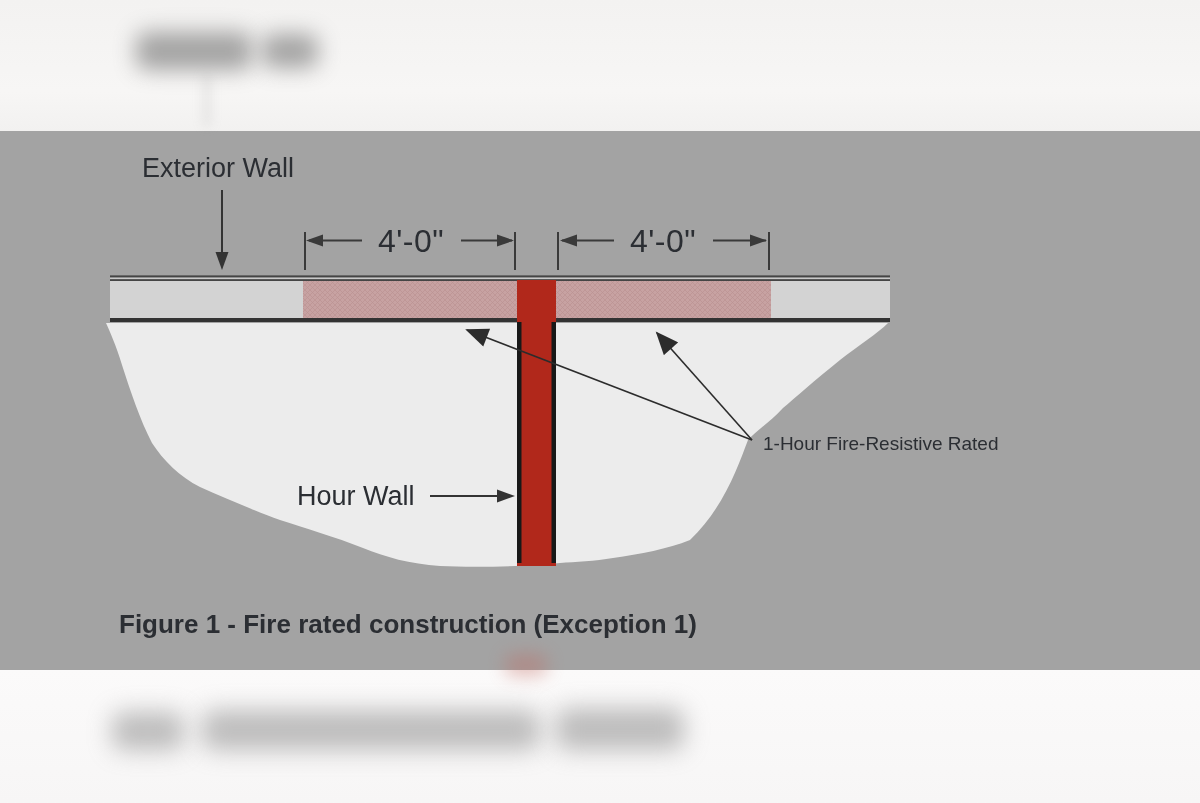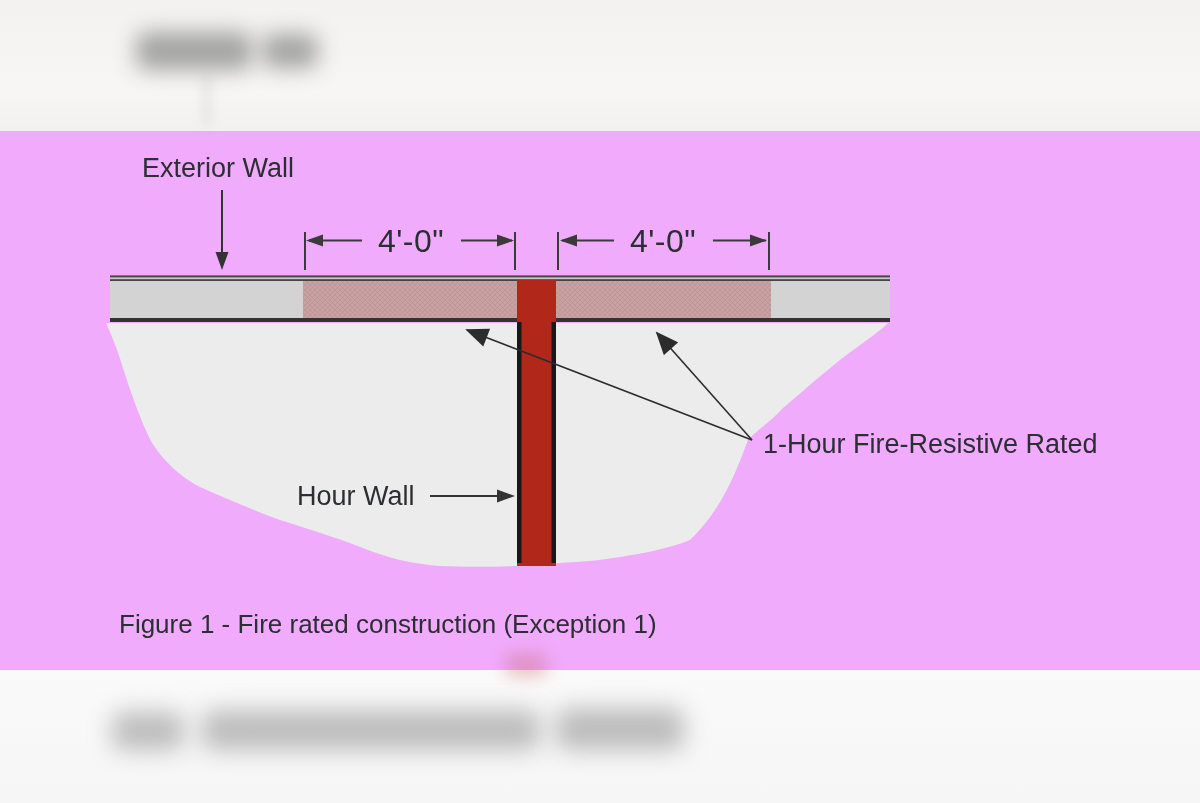--- a/index.html
+++ b/index.html
@@ -3,21 +3,21 @@
 <meta charset="utf-8">
 <style>
   html,body{margin:0;padding:0;}
   body{
     width:1200px;height:803px;
     font-family:"Liberation Sans", sans-serif;
     background:#ffffff;
   }
   #stage{
     position:relative;width:1200px;height:803px;
-    background:#f0abfc;overflow:hidden;
+    background:#a3a3a3;overflow:hidden;
   }
   .band-top{
     position:absolute;left:0;top:0;width:1200px;height:131px;
     background:linear-gradient(180deg,#f3f2f1 0%,#f7f6f5 70%,#f2f1f0 100%);
   }
   .band-bottom{
     position:absolute;left:0;top:670px;width:1200px;height:133px;
     background:linear-gradient(180deg,#fbfafa 0%,#f7f6f6 100%);
   }
   .blur-blob{
@@ -33,23 +33,23 @@
   }
   svg.diagram{position:absolute;left:0;top:0;}
   .lbl{
     position:absolute;color:#2b2e33;white-space:nowrap;
     font-family:"Liberation Sans", sans-serif;
   }
   .lbl-plain{font-size:27px;}
   .lbl-dim{
     font-size:32px;letter-spacing:.5px;width:120px;text-align:center;
   }
-  .lbl-annotation{font-size:27px;line-height:36px;}
+  .lbl-annotation{font-size:19px;line-height:36px;}
   .lbl-annotation span{display:block;}
-  .lbl-caption{font-size:26px;}
+  .lbl-caption{font-size:26px;font-weight:bold;}
 </style>
 </head>
 <body>
 
 <div id="stage">
 
   <div class="band-top">
     <div class="blur-blob" style="left:136px;top:32px;width:116px;height:38px;"></div>
     <div class="blur-blob" style="left:262px;top:34px;width:56px;height:34px;"></div>
     <div class="blur-stem" style="left:204px;top:74px;width:6px;height:52px;"></div>

